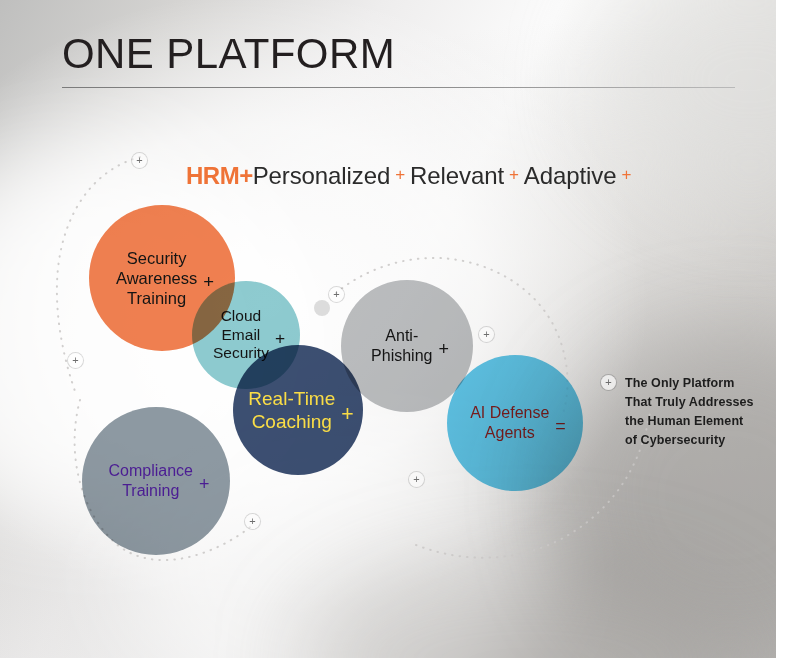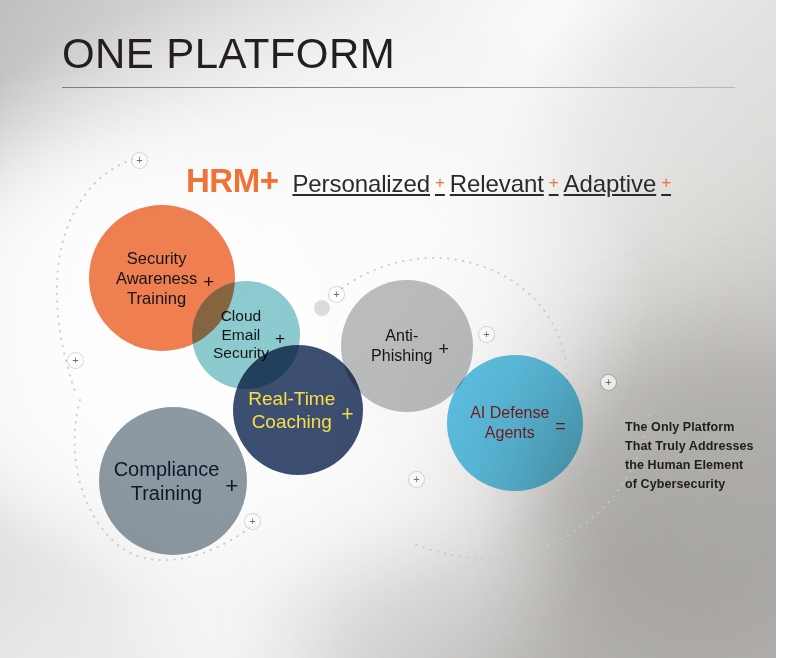--- a/index.html
+++ b/index.html
@@ -80,32 +80,30 @@
   
   #tagline {
     position: absolute;
     left: 186px;
     top: 162px;
     display: flex;
     align-items: baseline;
     white-space: nowrap;
   }
   #tagline-brand {
-    font-size: 33px;
+    font-size: 24px;
     font-weight: 700;
     color: #ef7337;
     letter-spacing: -0.5px;
   }
   #tagline-words {
-    margin-left: 14px;
     font-size: 24px;
     font-weight: 400;
     color: #2b2b2b;
     letter-spacing: -0.1px;
-    text-decoration: underline;
   }
   .tag-sep {
     color: #ef7337;
     font-size: 17px;
     padding: 0 5px;
     position: relative;
     top: -4px;
   }
 
   
@@ -176,21 +174,20 @@
     align-items: flex-start;
   }
   #callout-text {
     margin-left: 9px;
     font-size: 12.5px;
     font-weight: 700;
     color: #1d1d1d;
     line-height: 1.52;
     letter-spacing: 0.1px;
     white-space: nowrap;
-    margin-top: 44px;
   }
   #callout-marker { position: static; margin-top: 1px; }
 </style>
 </head>
 <body>
 
 <div id="slide">
 
   <div class="bg-blob blob-a"></div>
   <div class="bg-blob blob-b"></div>
@@ -219,21 +216,21 @@
 
   <div id="bubble-layer">
       <div class="bubble" style="left: 89px; top: 205px; width: 146px; height: 146px; background: rgb(240, 128, 80); color: rgb(20, 20, 20); font-size: 16.5px; z-index: 6; mix-blend-mode: multiply;">
         <span class="bubble-label">Security<br>Awareness<br>Training</span>
         <span class="bubble-op">+</span>
       </div>
       <div class="bubble" style="left: 192px; top: 281px; width: 108px; height: 108px; background: rgb(142, 203, 208); color: rgb(20, 20, 20); font-size: 15.5px; z-index: 5; mix-blend-mode: multiply;">
         <span class="bubble-label">Cloud<br>Email<br>Security</span>
         <span class="bubble-op">+</span>
       </div>
-      <div class="bubble" style="left: 99px; top: 407px; width: 148px; height: 148px; background: rgb(142, 154, 163); color: #0f172a; font-size: 20px; z-index: 3; mix-blend-mode: multiply;">
+      <div class="bubble" style="left: 82px; top: 407px; width: 148px; height: 148px; background: rgb(142, 154, 163); color: #4c1d95; font-size: 16px; z-index: 3; mix-blend-mode: multiply;">
         <span class="bubble-label">Compliance<br>Training</span>
         <span class="bubble-op">+</span>
       </div>
       <div class="bubble" style="left: 341px; top: 280px; width: 132px; height: 132px; background: rgb(188, 190, 192); color: rgb(20, 20, 20); font-size: 16px; z-index: 4; mix-blend-mode: multiply;">
         <span class="bubble-label">Anti-<br>Phishing</span>
         <span class="bubble-op">+</span>
       </div>
       <div class="bubble" style="left: 233px; top: 345px; width: 130px; height: 130px; background: rgb(60, 79, 114); color: #fde047; font-size: 19px; z-index: 7; mix-blend-mode: multiply;">
         <span class="bubble-label">Real-Time<br>Coaching</span>
         <span class="bubble-op">+</span>

